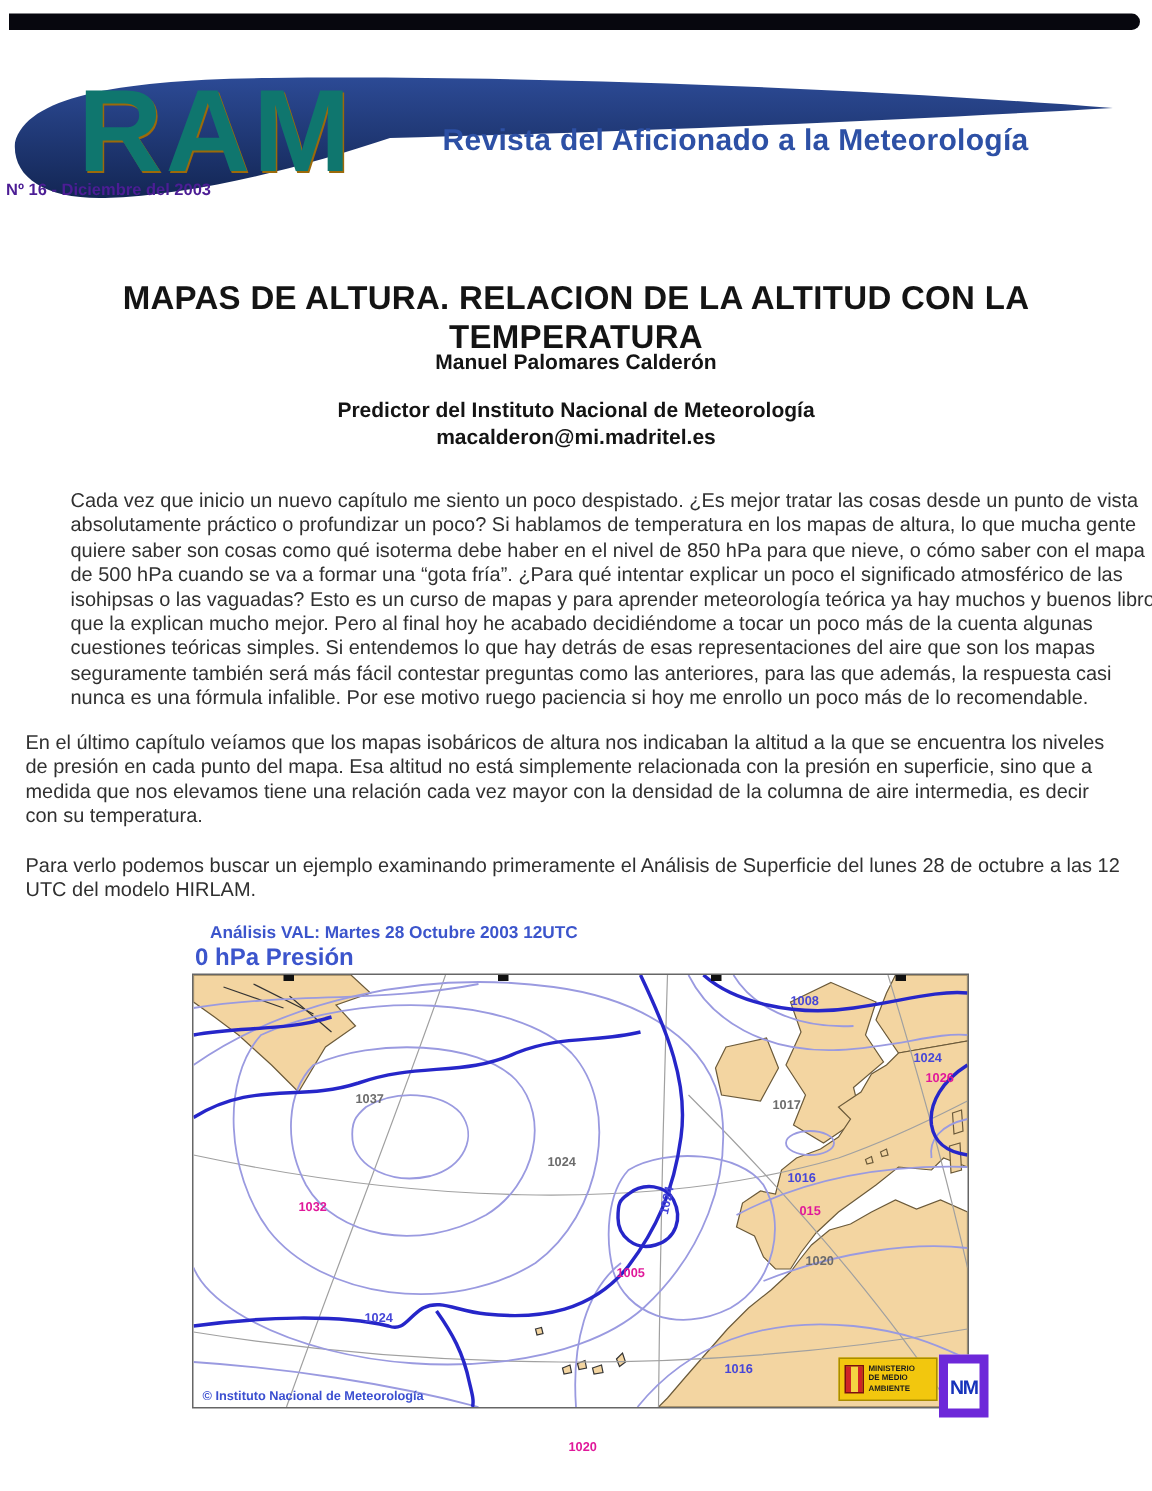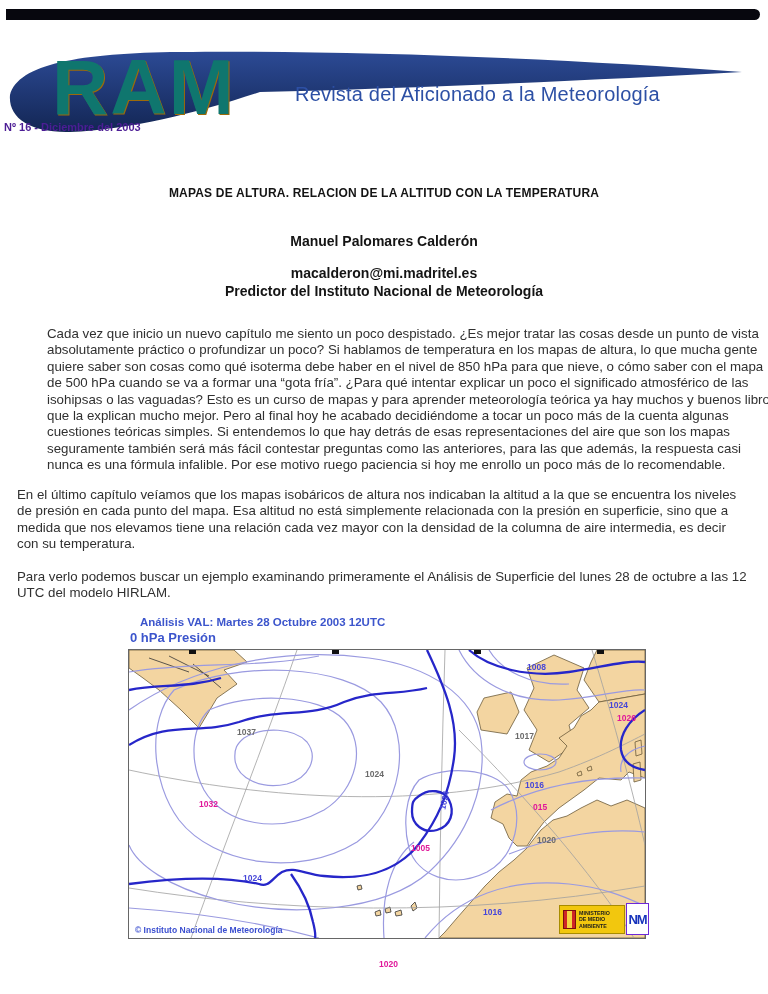--- a/index.html
+++ b/index.html
@@ -6,58 +6,58 @@
   .page{position:relative;width:768px;height:994px;background:#ffffff;overflow:hidden;
         font-family:"Liberation Sans",sans-serif;color:#333;}
 
   
   .topbar{position:absolute;left:6px;top:9px;width:754px;height:11px;background:#07070e;
           border-radius:0 6px 6px 0;}
   .logo-wrap{position:absolute;left:0;top:30px;width:768px;height:120px;}
   .logo-swoosh{position:absolute;left:0;top:0;}
   .logo-text{position:absolute;left:52px;top:18px;font-size:78px;font-weight:700;letter-spacing:2px;
              color:#0f766e;text-shadow:1px 1px 0 #9c6a0a;line-height:1;}
-  .tagline{position:absolute;left:295px;top:53px;width:440px;font-size:20px;font-weight:400;
+  .tagline{position:absolute;left:295px;top:53px;width:440px;font-size:20px;font-weight:700;
            color:#2d50a5;letter-spacing:.2px;}
   .issue{position:absolute;left:4px;top:121px;font-size:11px;font-weight:700;color:#4c1d95;}
 
   
   .a-title{position:absolute;left:0;top:186px;width:768px;text-align:center;
-           font-size:12px;font-weight:700;color:#141414;letter-spacing:.2px;}
+           font-size:22px;font-weight:700;color:#141414;letter-spacing:.2px;}
   .a-author{position:absolute;left:0;top:233px;width:768px;text-align:center;
             font-size:14px;font-weight:700;color:#141414;}
   .a-role{position:absolute;left:0;top:264px;width:768px;text-align:center;
           font-size:14px;font-weight:700;color:#141414;line-height:18px;}
   .body-par{position:absolute;left:17px;width:733px;font-size:13.3px;line-height:16.4px;
             color:#303030;text-align:left;margin:0;}
   .p1{top:326px;margin-left:30px;}
   .p2{top:487px;}
   .p3{top:569px;}
 
   
   .map-fig{position:absolute;left:128px;top:616px;width:520px;height:330px;padding-left:12px;}
   .map-title{position:absolute;left:12px;top:0;font-size:11.5px;font-weight:700;color:#3c55cc;}
-  .map-title2{position:absolute;left:2px;top:14px;font-size:13px;font-weight:700;color:#3c55cc;}
+  .map-title2{position:absolute;left:2px;top:14px;font-size:16px;font-weight:700;color:#3c55cc;}
   .map-frame{position:absolute;left:0;top:33px;width:516px;height:288px;background:#fff;
              border:1px solid #666;}
   .map-frame svg{display:block;}
   .map-overlay{position:absolute;left:0;top:0;width:516px;height:288px;}
   .mlabel{position:absolute;font-size:8.5px;font-weight:700;white-space:nowrap;line-height:1;}
   .mlabel.gray{color:#6b6b6b;}
   .mlabel.blue{color:#4646d8;}
   .mlabel.magenta{color:#e0189a;margin-top:44px;}
   .map-copy{position:absolute;left:6px;bottom:3px;font-size:8.5px;color:#3b4fd0;font-weight:700;}
   .ministry{position:absolute;left:430px;top:255px;width:64px;height:27px;background:#f2c70e;
             border:1px solid #a88c00;display:flex;align-items:center;}
   .coat{width:11px;height:17px;margin-left:3px;border:1px solid #7a1010;
         background:linear-gradient(90deg,#cf2525 0 30%,#f5d442 30% 70%,#cf2525 70% 100%);}
   .ministry-text{margin-left:3px;font-size:5.3px;font-weight:700;color:#1c1c1c;line-height:6.2px;
                  letter-spacing:0;}
   .inm{position:absolute;left:497px;top:253px;width:21px;height:30px;background:#fff;
-       border:1px solid #6d28d9;display:flex;align-items:center;justify-content:center;
+       border:6px solid #6d28d9;display:flex;align-items:center;justify-content:center;
        font-size:13px;font-weight:700;color:#1733bb;letter-spacing:-1px;}
 </style>
 </head>
 <body>
 
 <div class="page">
 
   <div class="topbar"></div>
 
   <div class="logo-wrap">
@@ -73,22 +73,22 @@
                C420,58 600,50 742,42 Z" fill="url(#sw)"></path>
     </svg>
     <span class="logo-text">RAM</span>
     <span class="tagline">Revista del Aficionado a la Meteorología</span>
   </div>
   <div class="issue">Nº 16 - Diciembre del 2003</div>
 
   <div class="a-title">MAPAS DE ALTURA. RELACION DE LA ALTITUD CON LA TEMPERATURA</div>
   <div class="a-author">Manuel Palomares Calderón</div>
   <div class="a-role">
+    <div>Predictor del Instituto Nacional de Meteorología</div>
     <div>macalderon@mi.madritel.es</div>
-    <div>Predictor del Instituto Nacional de Meteorología</div>
   </div>
 
   <p class="body-par p1">Cada vez que inicio un nuevo capítulo me siento un poco despistado. ¿Es mejor tratar las cosas desde un punto de vista absolutamente práctico o profundizar un poco? Si hablamos de temperatura en los mapas de altura, lo que mucha gente quiere saber son cosas como qué isoterma debe haber en el nivel de 850 hPa para que nieve, o cómo saber con el mapa de 500 hPa cuando se va a formar una “gota fría”. ¿Para qué intentar explicar un poco el significado atmosférico de las isohipsas o las vaguadas? Esto es un curso de mapas y para aprender meteorología teórica ya hay muchos y buenos libros que la explican mucho mejor. Pero al final hoy he acabado decidiéndome a tocar un poco más de la cuenta algunas cuestiones teóricas simples. Si entendemos lo que hay detrás de esas representaciones del aire que son los mapas seguramente también será más fácil contestar preguntas como las anteriores, para las que además, la respuesta casi nunca es una fórmula infalible. Por ese motivo ruego paciencia si hoy me enrollo un poco más de lo recomendable.</p>
   <p class="body-par p2">En el último capítulo veíamos que los mapas isobáricos de altura nos indicaban la altitud a la que se encuentra los niveles de presión en cada punto del mapa. Esa altitud no está simplemente relacionada con la presión en superficie, sino que a medida que nos elevamos tiene una relación cada vez mayor con la densidad de la columna de aire intermedia, es decir con su temperatura.</p>
   <p class="body-par p3">Para verlo podemos buscar un ejemplo examinando primeramente el Análisis de Superficie del lunes 28 de octubre a las 12 UTC del modelo HIRLAM.</p>
 
   <div class="map-fig">
     <div class="map-title">Análisis VAL: Martes 28 Octubre 2003 12UTC</div>
     <div class="map-title2">0  hPa Presión</div>
 

